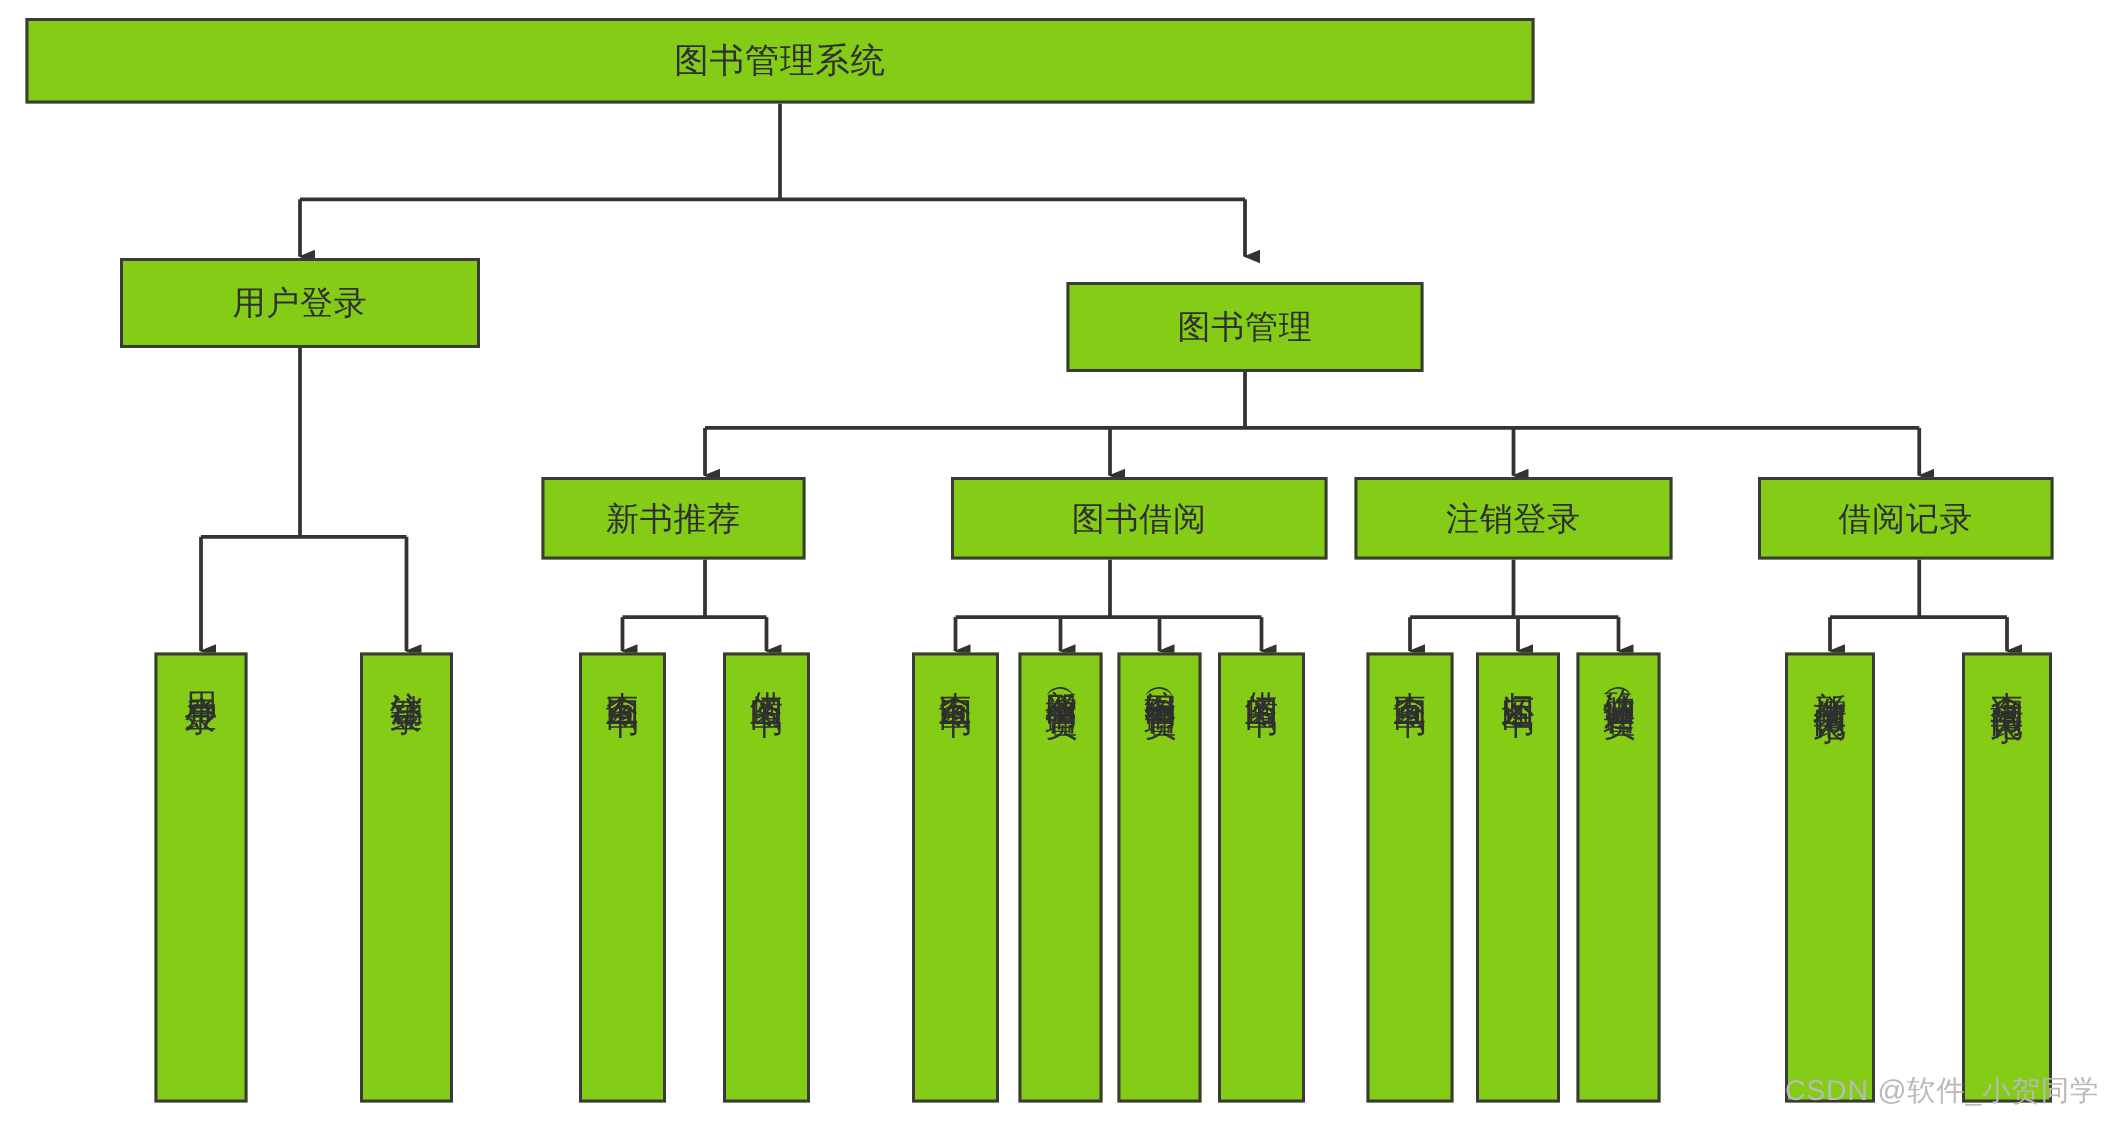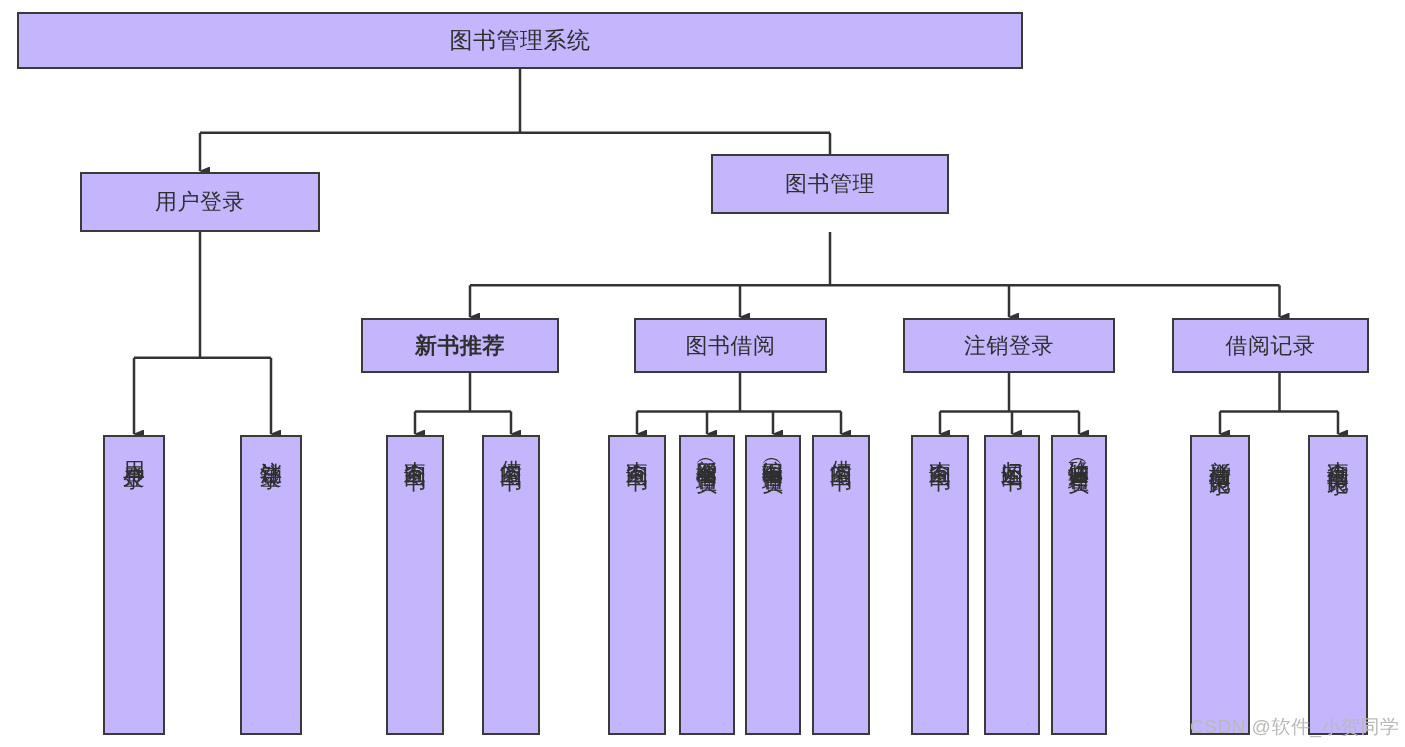--- a/index.html
+++ b/index.html
@@ -23,21 +23,21 @@
     position: absolute;
     left: 0;
     top: 0;
     width: 1405px;
     height: 747px;
     pointer-events: none;
   }
   .node {
     position: absolute;
     box-sizing: border-box;
-    background: #c4b5fd;
+    background: #84cc16;
     border: 2px solid #3a3a3a;
     display: flex;
     align-items: center;
     justify-content: center;
     z-index: 2;
   }
   .node .label {
     display: block;
     text-align: center;
     color: #2f2f2f;
@@ -125,27 +125,27 @@
       </g>
   </svg>
 
   <div id="node-layer">
       <div class="node h root" style="left: 17px; top: 12px; width: 1006px; height: 57px;">
         <span class="label">图书管理系统</span>
       </div>
       <div class="node h" style="left: 80px; top: 172px; width: 240px; height: 60px;">
         <span class="label">用户登录</span>
       </div>
-      <div class="node h" style="left: 711px; top: 154px; width: 238px; height: 60px;">
+      <div class="node h" style="left: 711px; top: 188px; width: 238px; height: 60px;">
         <span class="label">图书管理</span>
       </div>
-      <div class="node h" style="left: 361px; top: 318px; width: 198px; height: 55px; font-weight: bold;">
+      <div class="node h" style="left: 361px; top: 318px; width: 176px; height: 55px;">
         <span class="label">新书推荐</span>
       </div>
-      <div class="node h" style="left: 634px; top: 318px; width: 193px; height: 55px;">
+      <div class="node h" style="left: 634px; top: 318px; width: 251px; height: 55px;">
         <span class="label">图书借阅</span>
       </div>
       <div class="node h" style="left: 903px; top: 318px; width: 212px; height: 55px;">
         <span class="label">注销登录</span>
       </div>
       <div class="node h" style="left: 1172px; top: 318px; width: 197px; height: 55px;">
         <span class="label">借阅记录</span>
       </div>
       <div class="node v" style="left: 103px; top: 435px; width: 62px; height: 300px;">
         <span class="label">用户登录</span>

